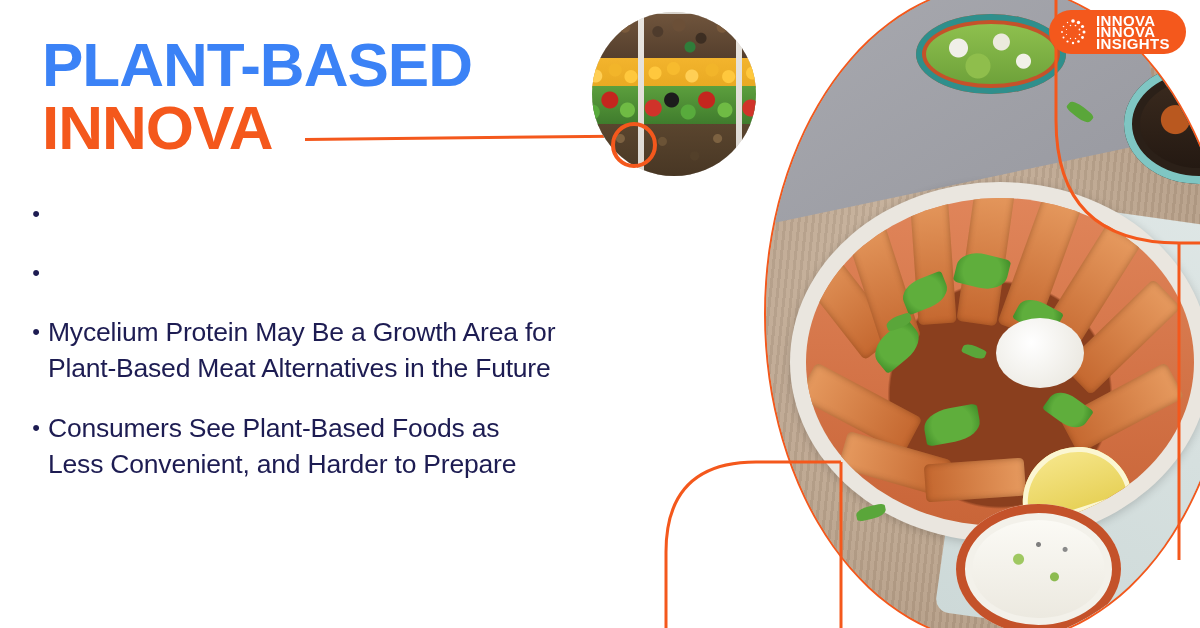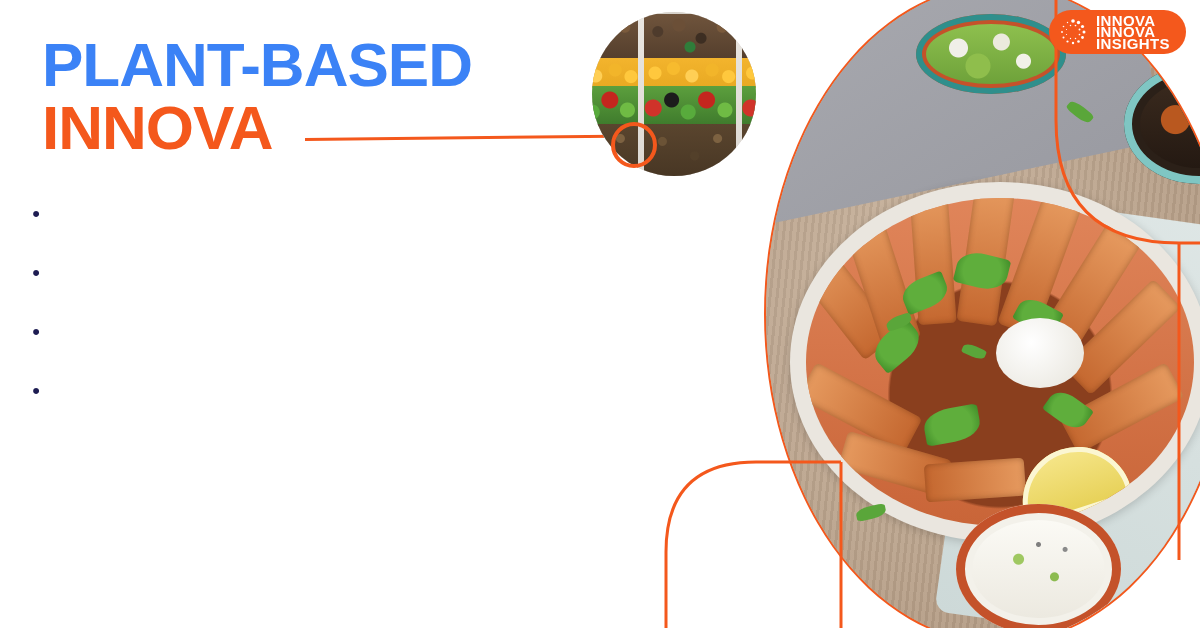--- a/index.html
+++ b/index.html
@@ -403,23 +403,27 @@
 
   <div class="bullets">
     <div class="bullet">
       <div class="bullet-dot">•</div>
     </div>
     <div class="bullet">
       <div class="bullet-dot">•</div>
     </div>
     <div class="bullet">
       <div class="bullet-dot">•</div>
+      <div class="bullet-text">Mycelium Protein May Be a Growth Area for
+Plant-Based Meat Alternatives in the Future</div>
     </div>
     <div class="bullet">
       <div class="bullet-dot">•</div>
+      <div class="bullet-text">Consumers See Plant-Based Foods as
+Less Convenient, and Harder to Prepare</div>
     </div>
   </div>
 
   <div class="logo">
     <svg class="logo-mark" viewBox="0 0 56 56">
       <g fill="#ffffff">
         <circle cx="28" cy="6" r="3.6"></circle>
         <circle cx="39" cy="9" r="3.4"></circle>
         <circle cx="47" cy="17" r="3.2"></circle>
         <circle cx="50" cy="28" r="3.0"></circle>

